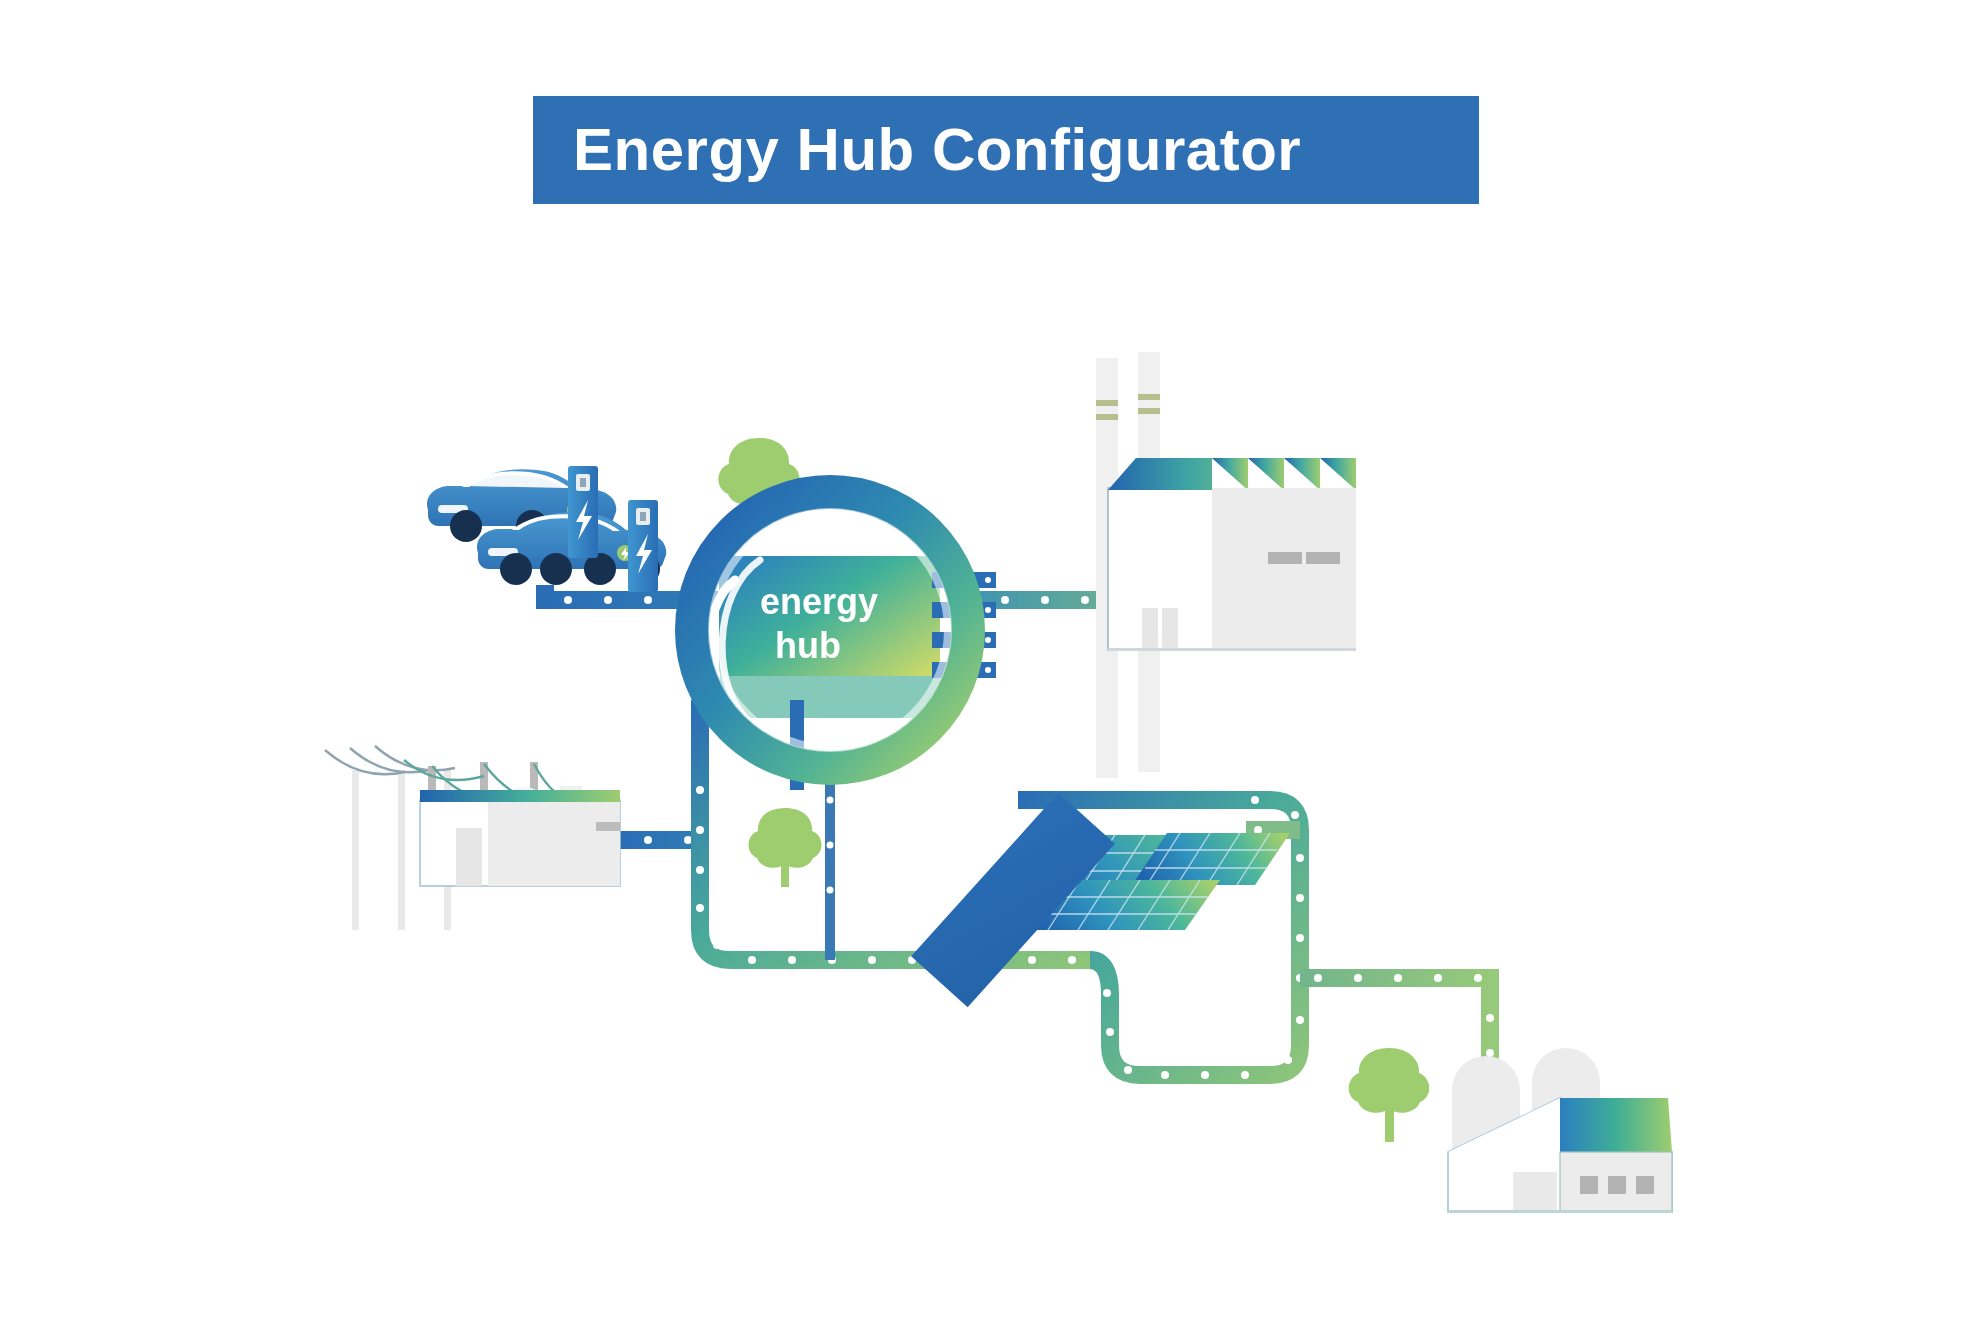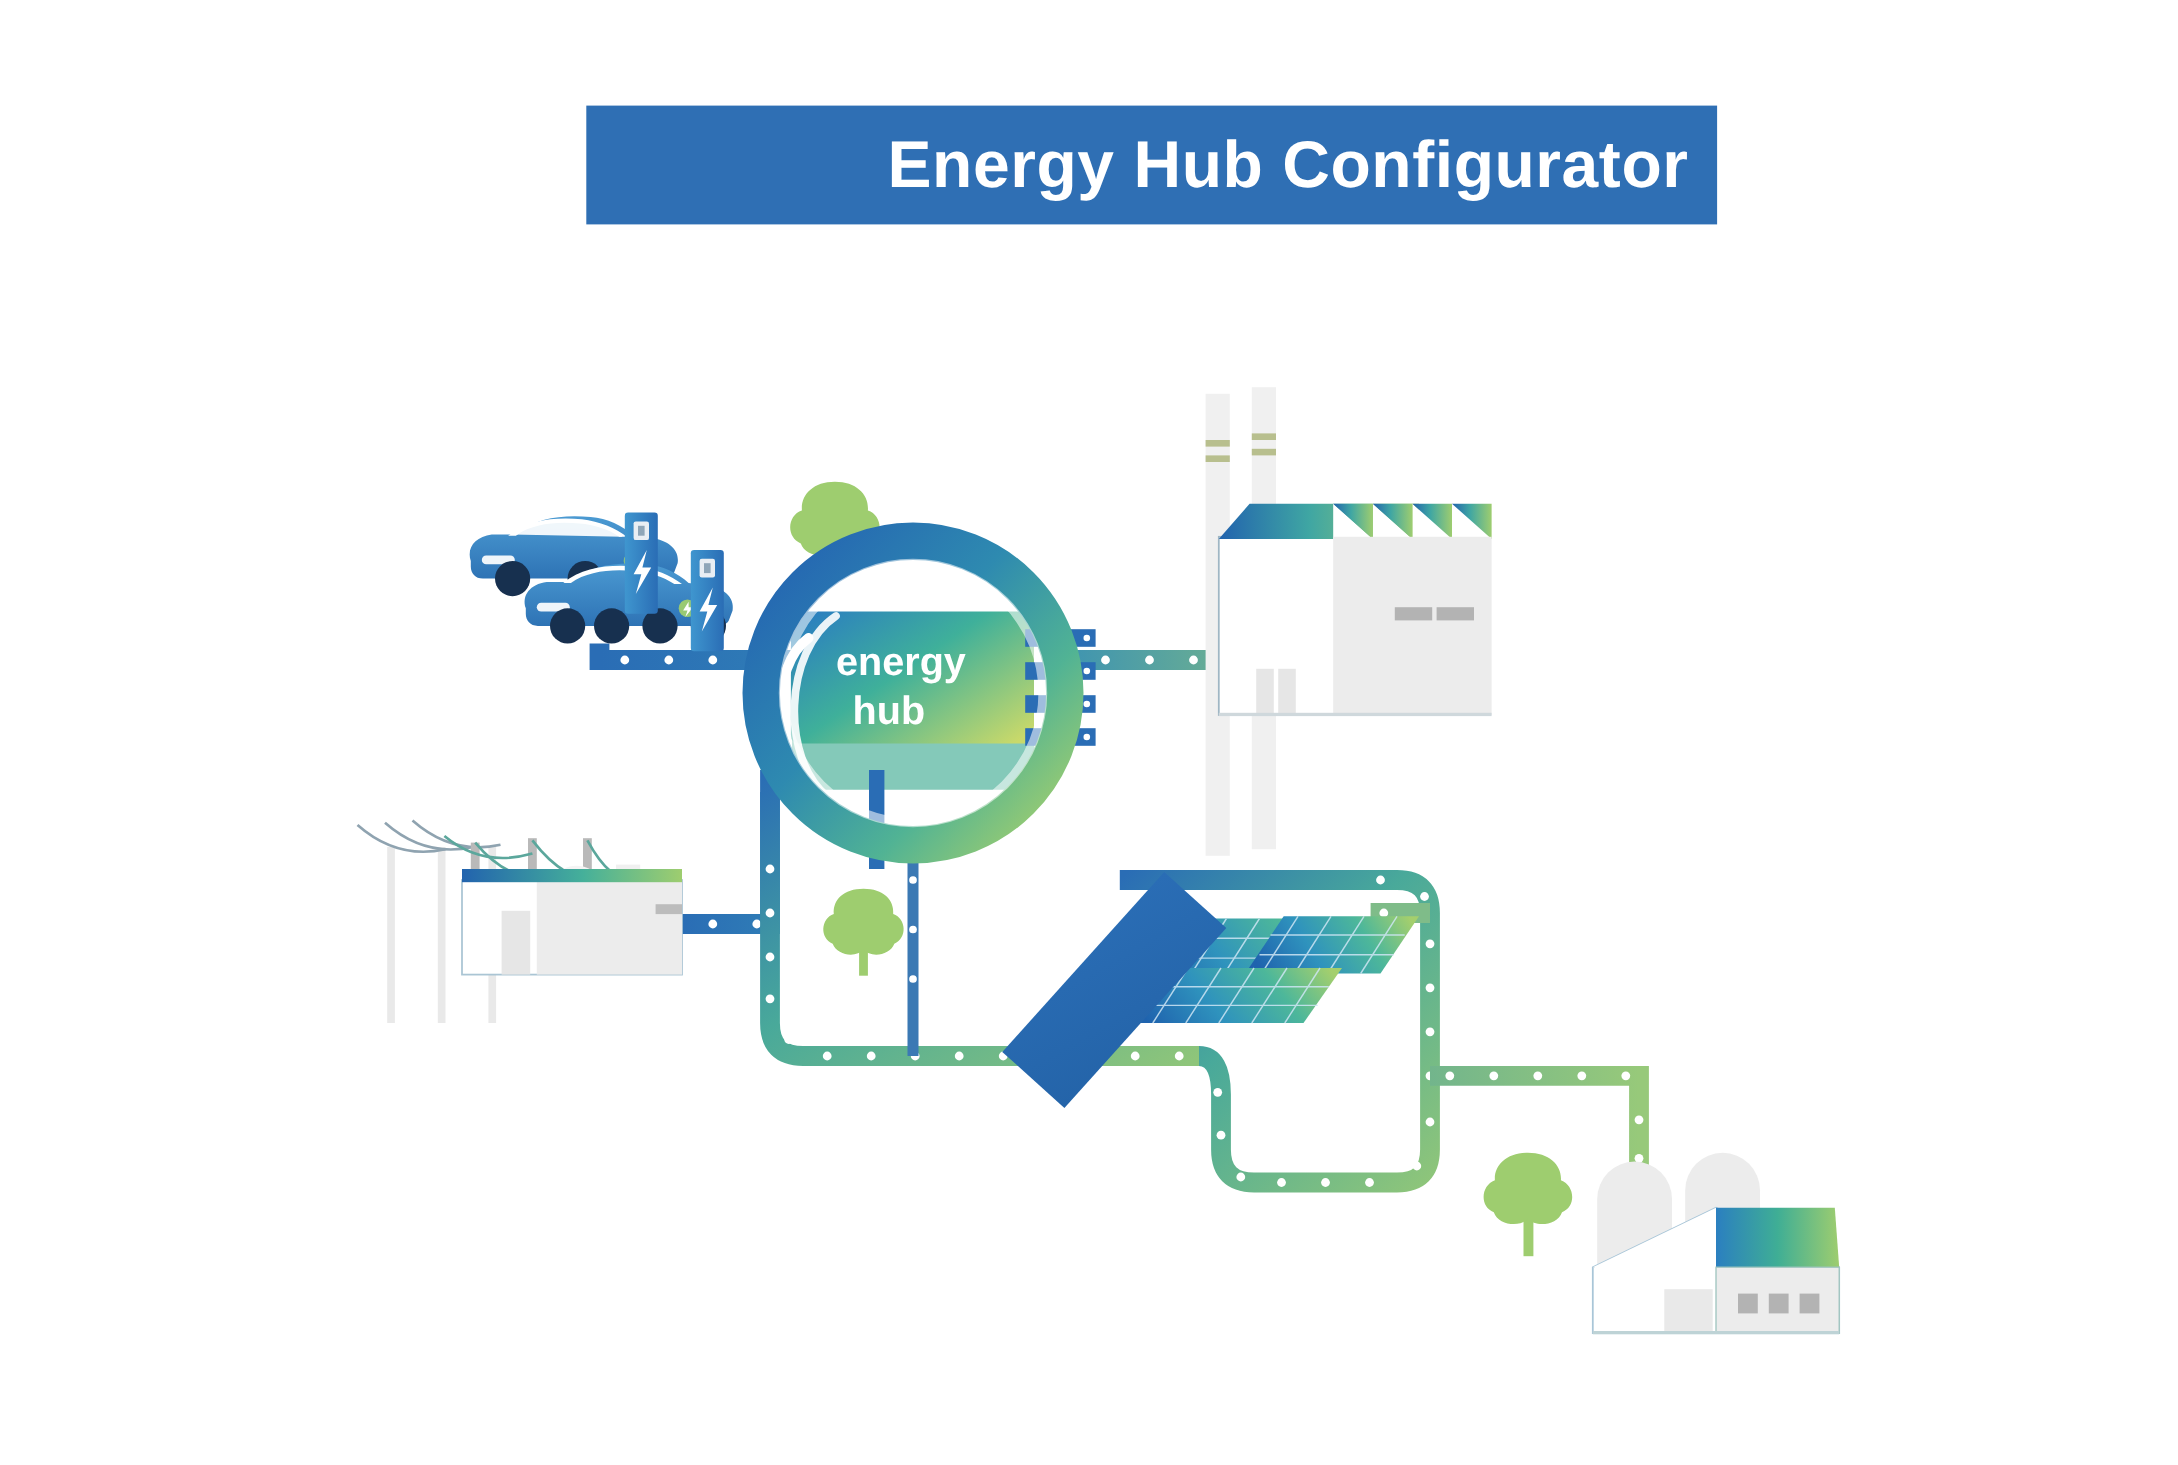--- a/index.html
+++ b/index.html
@@ -16,28 +16,28 @@
   }
   #stage {
     position: absolute;
     inset: 0;
     background: #ffffff;
   }
   .title-banner {
     position: absolute;
     left: 533px;
     top: 96px;
-    width: 1028px;
+    width: 946px;
     height: 108px;
     background: #2f6fb4;
     display: flex;
     align-items: center;
-    justify-content: flex-end;
+    justify-content: flex-start;
     box-sizing: border-box;
-    padding: 0 26px;
+    padding: 0 40px;
   }
   .title-banner .title-text {
     color: #ffffff;
     font-size: 60px;
     font-weight: bold;
     letter-spacing: 0.5px;
     line-height: 1;
     white-space: nowrap;
     font-family: "Liberation Sans", sans-serif;
   }

